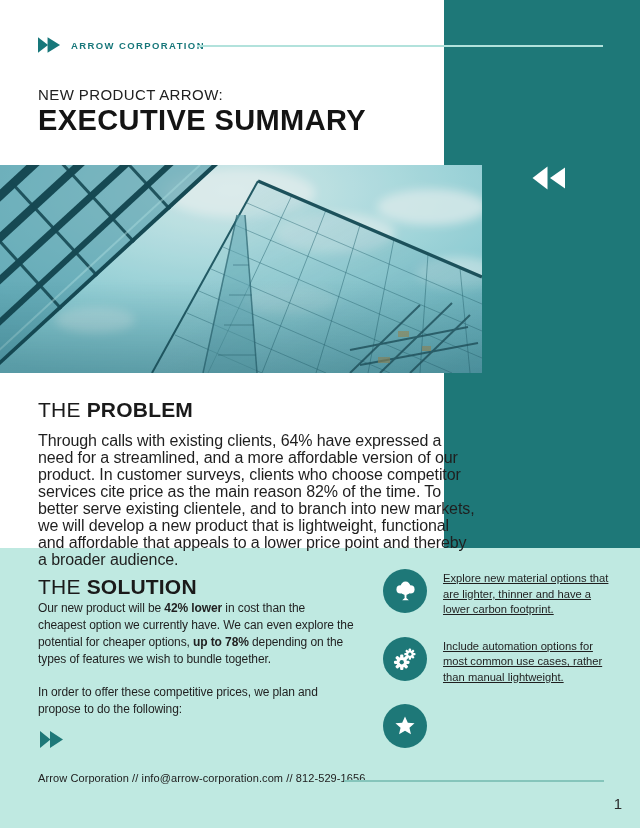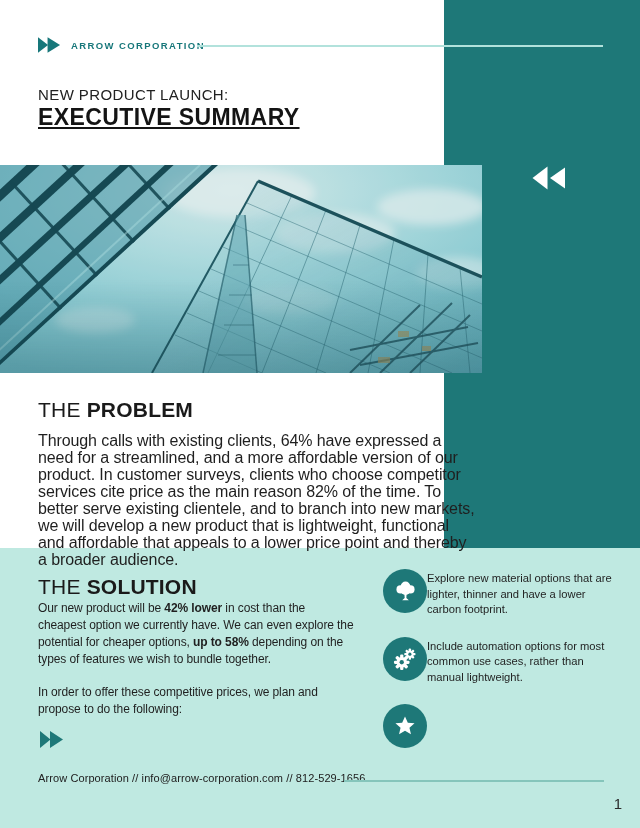--- a/index.html
+++ b/index.html
@@ -9,42 +9,42 @@
     font-family:"Liberation Sans", sans-serif;color:#1f1f1f;
   }
   .teal-panel{position:absolute;left:444px;top:0;width:196px;height:548px;background:#1e7878;}
   .mint{position:absolute;left:0;top:548px;width:640px;height:280px;background:#bfe9e1;}
 
   .brand-row{position:absolute;left:38px;top:37px;display:flex;align-items:center;gap:10px;}
   .brand-name{font-size:9.5px;font-weight:bold;letter-spacing:1.4px;color:#17777a;}
   .brand-line{position:absolute;left:197px;top:45px;width:406px;height:1.5px;background:#b2e2dc;}
 
   .kicker{position:absolute;left:38px;top:86px;font-size:15px;font-weight:500;letter-spacing:0.4px;color:#212121;}
-  .title{position:absolute;left:38px;top:104px;margin:0;font-size:23px;font-weight:800;letter-spacing:0.4px;color:#141414;text-decoration:underline;}
+  .title{position:absolute;left:38px;top:104px;margin:0;font-size:29px;font-weight:800;letter-spacing:0.4px;color:#141414;}
 
   .photo{position:absolute;left:0;top:165px;width:482px;height:208px;}
   .photo svg{display:block;width:482px;height:208px;}
 
   .rewind{position:absolute;left:532px;top:166px;line-height:0;}
   .sol-arrows{position:absolute;left:40px;top:731px;line-height:0;}
 
   h2.sec-head{margin:0;font-size:21px;letter-spacing:0.2px;color:#1a1a1a;}
   h2.sec-head .h-light{font-weight:500;}
   h2.sec-head .h-bold{font-weight:800;}
 
   .problem{position:absolute;left:38px;top:398px;width:440px;}
   .problem p{margin:10px 0 0 0;font-size:16px;line-height:17px;letter-spacing:-0.1px;color:#1f1f1f;}
 
   .sol-head{position:absolute;left:38px;top:575px;}
   .sol-p1{position:absolute;left:38px;top:600px;width:318px;margin:0;font-size:12px;line-height:17px;letter-spacing:-0.1px;}
   .sol-p2{position:absolute;left:38px;top:684px;width:318px;margin:0;font-size:12px;line-height:17px;letter-spacing:-0.1px;}
   .sol-p1 b,.sol-p2 b{font-weight:bold;}
 
   .items{position:absolute;left:383px;top:569px;width:236px;}
-  .item{display:flex;gap:0;margin-bottom:19px;}
+  .item{display:flex;gap:16px;margin-bottom:19px;text-decoration:underline;}
   .circle{flex:0 0 44px;width:44px;height:44px;border-radius:50%;background:#1e7878;
           display:flex;align-items:center;justify-content:center;}
   .item-text{margin:2px 0 0 0;font-size:11.2px;line-height:15.5px;color:#1f1f1f;}
 
   .footer-text{position:absolute;left:38px;top:772px;font-size:11px;color:#202020;letter-spacing:0.1px;}
   .footer-line{position:absolute;left:344px;top:780px;width:260px;height:2px;background:#85c5bb;}
   .page-num{position:absolute;left:592px;top:795px;width:30px;text-align:right;font-size:15px;color:#2b2b2b;}
 </style>
 </head>
 <body>
@@ -58,21 +58,21 @@
     <span style="line-height:0;">
       <svg width="23" height="16" viewBox="0 0 24 16" fill="#17777A">
         <path d="M0 0 L10.5 8 L0 16 Z"></path>
           <path d="M10 0 L23 8 L10 16 Z"></path>
       </svg>
     </span>
     <span class="brand-name">ARROW CORPORATION</span>
   </header>
   <div class="brand-line"></div>
 
-  <div class="kicker">NEW PRODUCT LAUNCH:</div>
+  <div class="kicker">NEW PRODUCT ARROW:</div>
   <h1 class="title">EXECUTIVE SUMMARY</h1>
 
   <div class="photo">
     <svg viewBox="0 0 482 208" preserveAspectRatio="none">
       <defs>
         <radialGradient id="sky" cx="0.48" cy="0.12" r="0.95">
           <stop offset="0" stop-color="#f0fbfb"></stop>
             <stop offset="0.35" stop-color="#c6ebef"></stop>
           <stop offset="0.7" stop-color="#9bd7e0"></stop>
             <stop offset="1" stop-color="#7fc3cf"></stop>
@@ -178,21 +178,21 @@
     </svg>
   </span>
 
   <section class="problem">
     <h2 class="sec-head"><span class="h-light">THE</span> <span class="h-bold">PROBLEM</span></h2>
     <p>Through calls with existing clients, 64% have expressed a need for a streamlined, and a more affordable version of our product. In customer surveys, clients who choose competitor services cite price as the main reason 82% of the time. To better serve existing clientele, and to branch into new markets, we will develop a new product that is lightweight, functional and affordable that appeals to a lower price point and thereby a broader audience.</p>
   </section>
 
   <h2 class="sec-head sol-head"><span class="h-light">THE</span> <span class="h-bold">SOLUTION</span></h2>
 
-  <p class="sol-p1"><span>Our new product will be </span><b>42% lower</b><span> in cost than the cheapest option we currently have. We can even explore the potential for cheaper options, </span><b>up to 58%</b><span> depending on the types of features we wish to bundle together.</span></p>
+  <p class="sol-p1"><span>Our new product will be </span><b>42% lower</b><span> in cost than the cheapest option we currently have. We can even explore the potential for cheaper options, </span><b>up to 78%</b><span> depending on the types of features we wish to bundle together.</span></p>
 
   <p class="sol-p2">In order to offer these competitive prices, we plan and propose to do the following:</p>
 
   <span class="sol-arrows">
     <svg width="25" height="17" viewBox="0 0 25 17" fill="#1E7878">
       <path d="M0 0 L10.5 8.5 L0 17 Z"></path>
         <path d="M10 0 L23 8.5 L10 17 Z"></path>
     </svg>
   </span>
 

